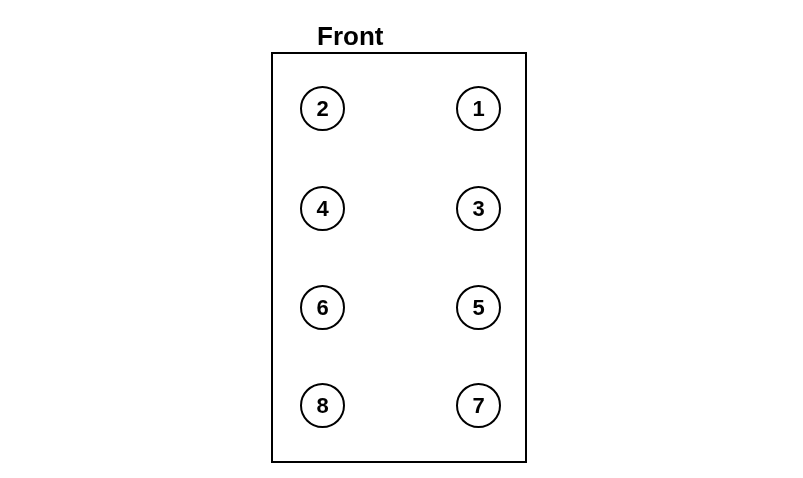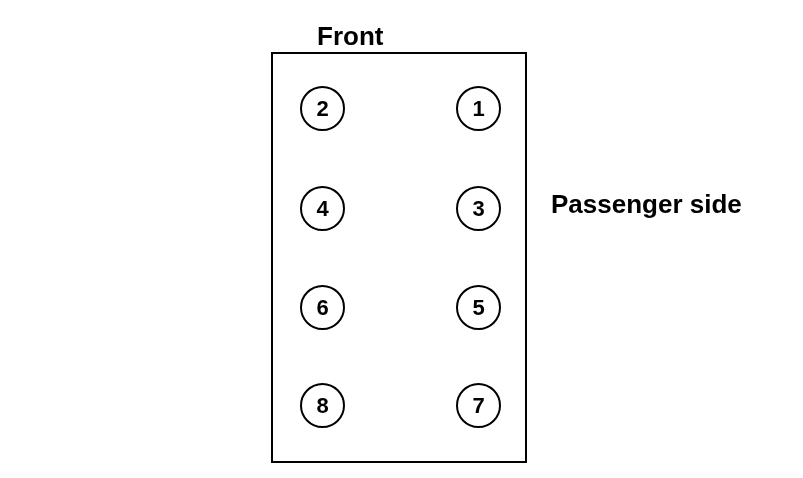--- a/index.html
+++ b/index.html
@@ -55,21 +55,20 @@
   }
 </style>
 </head>
 <body>
 
 <div class="canvas" id="canvas" style="--line: #000000; --ink: #000000; --bg: #ffffff;">
 
   <div class="label label-front">Front</div>
 
 
-  <div class="label label-passenger">Passenger side</div>
 
   <div class="engine-box"></div>
 
 <div class="cyl" style="left: 300px; top: 86px;">2</div>
     <div class="cyl" style="left: 300px; top: 186px;">4</div>
     <div class="cyl" style="left: 300px; top: 285px;">6</div>
     <div class="cyl" style="left: 300px; top: 383px;">8</div>
     <div class="cyl" style="left: 456px; top: 86px;">1</div>
     <div class="cyl" style="left: 456px; top: 186px;">3</div>
     <div class="cyl" style="left: 456px; top: 285px;">5</div>

